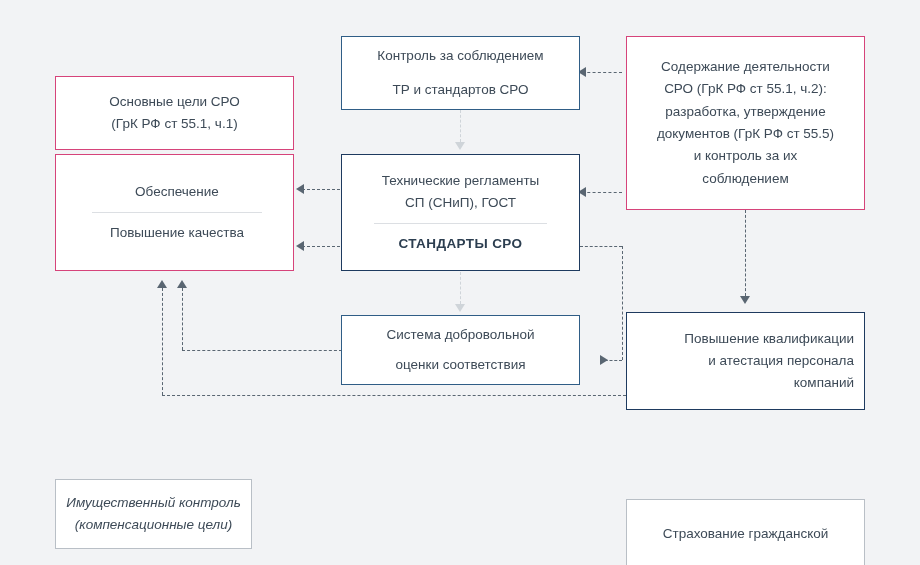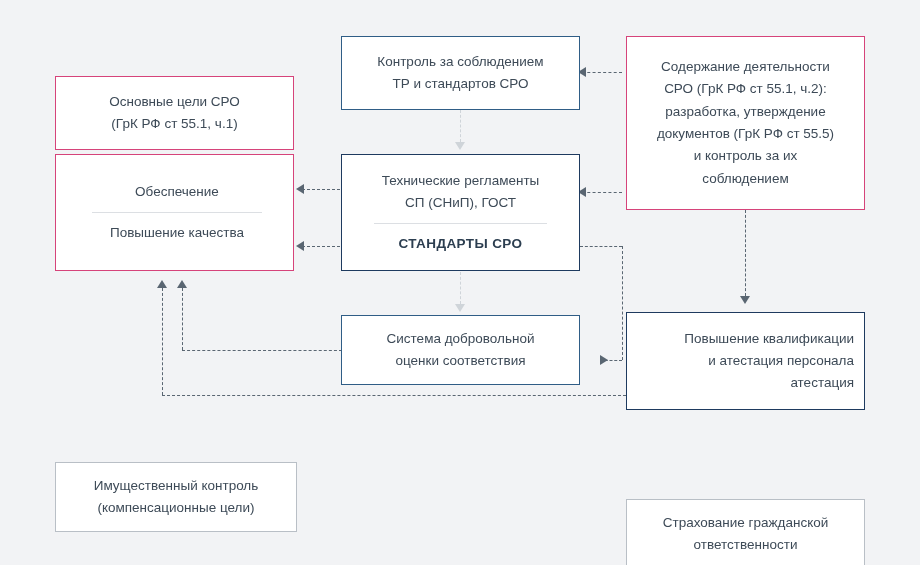--- a/index.html
+++ b/index.html
@@ -30,21 +30,21 @@
     color: #3d4a57;
     font-size: 13.5px;
     line-height: 1.65;
     padding: 8px 10px;
   }
   .box .line {
     display: block;
     width: 100%;
   }
   .border-pink { border: 1.5px solid #d6437a; }
-  .border-blue { border: 1.5px solid #2f5d86; }
+  .border-blue { border: 1.5px solid #2f5d86; justify-content: space-between; }
   .border-navy { border: 1.5px solid #1e3a5f; }
   .border-grey { border: 1.5px solid #b9bfc6; }
 
   .divider {
     width: 80%;
     height: 1px;
     background: #dcdfe3;
     margin: 9px 0;
   }
   .bold-line {
@@ -176,26 +176,25 @@
   <div class="box border-navy" style="left:341px; top:154px; width:239px; height:117px;">
     <span class="line">Технические регламенты</span>
     <span class="line">СП (СНиП), ГОСТ</span>
     <div class="divider"></div>
     <span class="line bold-line">СТАНДАРТЫ СРО</span>
   </div>
 
   <div class="box border-navy" style="left:626px; top:312px; width:239px; height:98px;text-align:right;">
     <span class="line">Повышение квалификации</span>
     <span class="line">и атестация персонала</span>
-    <span class="line">атестация</span>
-  </div>
-
-  <div class="box border-grey" style="left:55px; top:462px; width:242px; height:70px;">
+    <span class="line">компаний</span>
+  </div>
+
+  <div class="box border-grey" style="left:55px; top:479px; width:197px; height:70px;font-style:italic;">
     <span class="line">Имущественный контроль</span>
     <span class="line">(компенсационные цели)</span>
   </div>
 
   <div class="box border-grey" style="left:626px; top:459px; width:239px; height:70px;margin-top:40px;">
     <span class="line">Страхование гражданской</span>
-    <span class="line">ответственности</span>
   </div>
 
 </div>
 
 </body></html>

